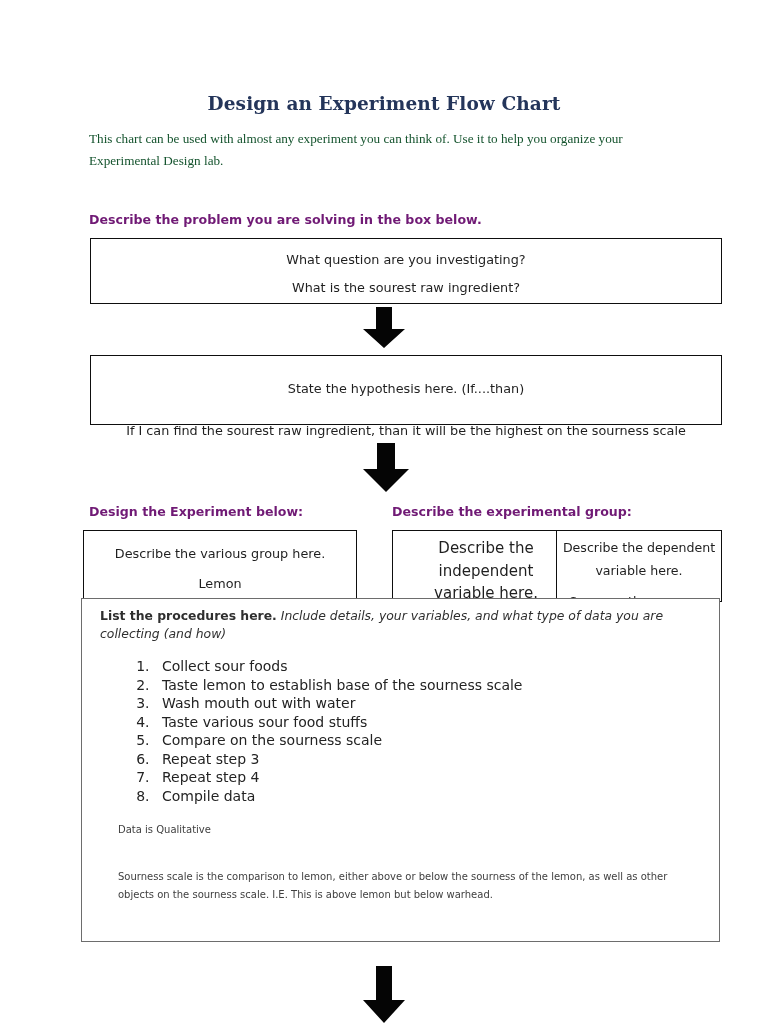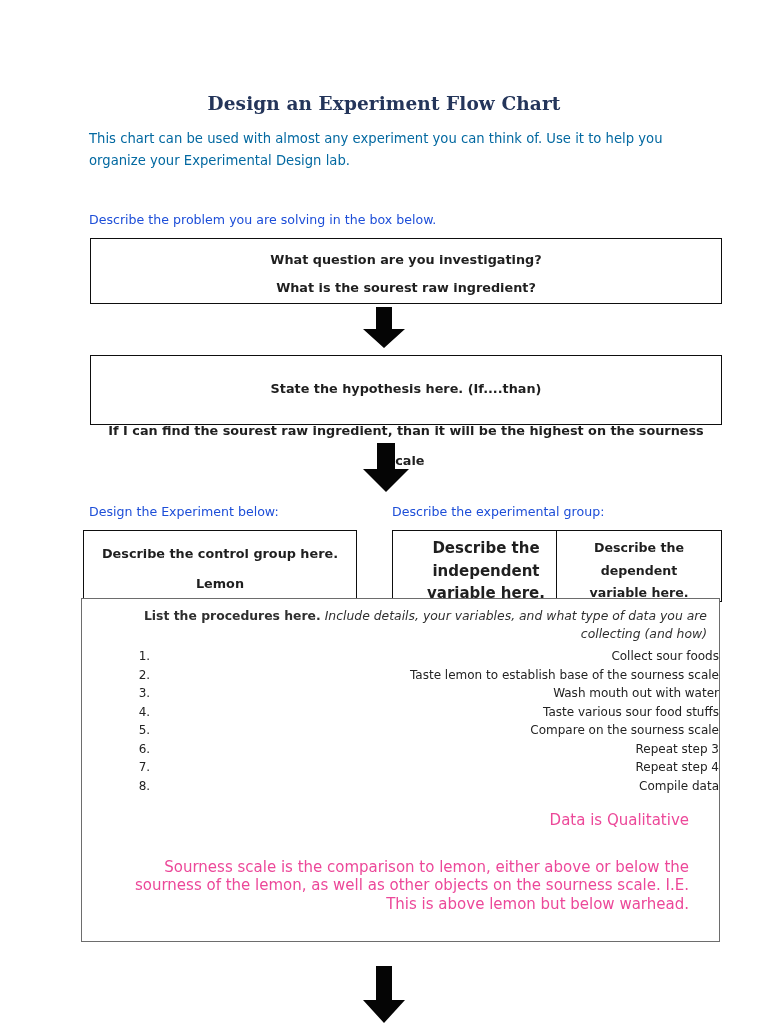--- a/index.html
+++ b/index.html
@@ -38,48 +38,48 @@
   }
 
   
   .intro {
     position: absolute;
     left: 89px;
     top: 128px;
     width: 592px;
     font-size: 13.2px;
     line-height: 21.5px;
-    color: #0369a1;
+    color: #14532d;
+    font-family: Liberation Serif, serif;
   }
 
   
   .section-label {
     position: absolute;
     font-size: 12.6px;
-    font-weight: normal;
-    color: #1d4ed8;
+    font-weight: bold;
+    color: #701a75;
     white-space: nowrap;
   }
   #label-problem { left: 89px; top: 212px; }
   #label-design  { left: 89px; top: 504px; }
   #label-expgrp  { left: 392px; top: 504px; }
 
   
   .flow-box {
     position: absolute;
     border: 1.6px solid #0e0e0e;
     background: #ffffff;
     box-sizing: border-box;
     text-align: center;
     font-size: 12.8px;
     color: #1f1f1f;
   }
   .flow-box .line {
     display: block;
-    font-weight: bold;
   }
 
   #box-question {
     left: 90px; top: 238px;
     width: 632px; height: 66px;
     padding-top: 7px;
   }
   #box-question .line { line-height: 28px; }
 
   #box-hypothesis {
@@ -124,21 +124,20 @@
 
   
   #box-procedures {
     position: absolute;
     left: 81px; top: 598px;
     width: 639px; height: 344px;
     border: 1.4px solid #6d6d6d;
     background: #ffffff;
     box-sizing: border-box;
     z-index: 5;
-    text-align: right;
   }
   .proc-header {
     margin: 8px 0 0 0;
     padding: 0 12px 0 18px;
     font-size: 12.4px;
     color: #2f2f2f;
     line-height: 18px;
   }
   .proc-header b { font-weight: bold; }
   .proc-header i { font-style: italic; }
@@ -151,36 +150,36 @@
   }
   .proc-band .band-line {
     font-family: "DejaVu Serif", serif;
     font-size: 14px;
     color: #3d4651;
     padding: 4px 0 4px 11px;
     line-height: 22px;
   }
 
   .proc-list {
-    margin: 4px 0 0 0;
+    margin: 14px 0 0 0;
     padding: 0 0 0 72px;
-    font-size: 12px;
+    font-size: 14px;
     color: #232323;
     list-style-type: decimal;
   }
   .proc-list li {
     line-height: 18.5px;
     padding-left: 8px;
   }
 
   .proc-note {
     margin: 16px 0 0 0;
     padding: 0 30px 0 36px;
-    font-size: 15px;
-    color: #ec4899;
+    font-size: 10px;
+    color: #404040;
     line-height: 18.5px;
   }
   .proc-note.second { margin-top: 28px; }
 </style>
 </head>
 <body>
 
 <div class="page">
 
   <div class="doc-title">Design an Experiment Flow Chart</div>
@@ -208,21 +207,21 @@
   <div class="arrow" id="arrow-2">
     <svg viewBox="0 0 48 50" width="48" height="50" aria-hidden="true">
       <polygon points="15,0 33,0 33,26 47,26 24,49 1,26 15,26" fill="#050505"></polygon>
     </svg>
   </div>
 
   <div class="section-label" id="label-design">Design the Experiment below:</div>
   <div class="section-label" id="label-expgrp">Describe the experimental group:</div>
 
   <div class="flow-box" id="box-control">
-    <span class="line">Describe the control group here.</span>
+    <span class="line">Describe the various group here.</span>
     <span class="line">Lemon</span>
   </div>
 
   <div class="flow-box" id="box-independent">
     <span class="line">Describe the independent</span>
     <span class="line">variable here.</span>
     <span class="spacer-line"></span>
     <span class="line">Type of raw ingredient</span>
   </div>
 

